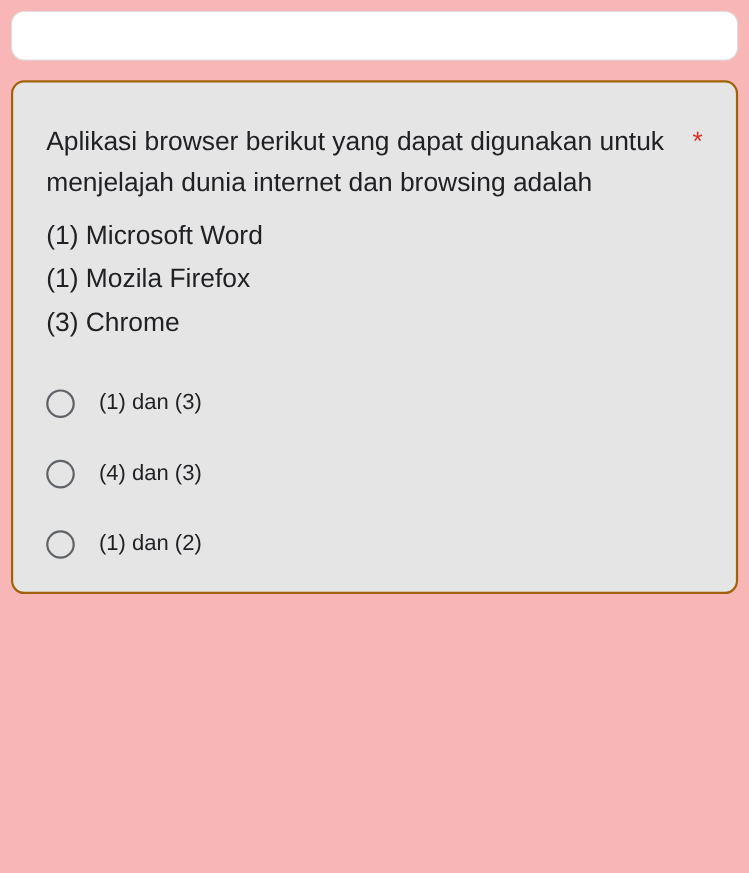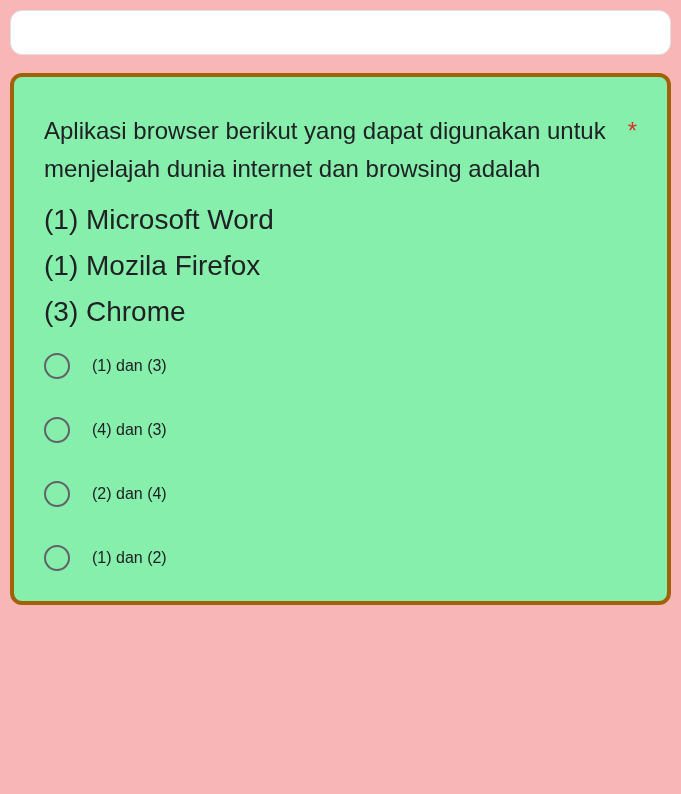--- a/index.html
+++ b/index.html
@@ -14,68 +14,68 @@
       width: 681px;
     }
     .card-top {
       background-color: #ffffff;
       border-radius: 12px;
       height: 45px;
       margin-bottom: 18px;
       border: 1px solid #e0e0e0;
     }
     .card {
-      background-color: #86efac;
+      background-color: #e5e5e5;
       border-radius: 12px;
       padding: 35px 30px 30px 30px;
-      border: 4px solid #a16207;
+      border: 2px solid #a16207;
     }
     .question-header {
       display: flex;
       align-items: flex-start;
       margin-bottom: 8px;
     }
     .question-text {
       font-size: 24px;
       color: #202124;
       line-height: 1.6;
       flex: 1;
     }
     .required-mark {
       color: #d93025;
       font-size: 24px;
       margin-left: 20px;
       line-height: 1.6;
     }
     .question-list {
-      font-size: 28px;
+      font-size: 24px;
       color: #202124;
       line-height: 1.65;
-      margin-bottom: 18px;
+      margin-bottom: 40px;
     }
     .options {
       display: flex;
       flex-direction: column;
       gap: 38px;
     }
     .option {
       display: flex;
       align-items: center;
       cursor: pointer;
     }
     .radio-circle {
       width: 26px;
       height: 26px;
       border: 2.5px solid #5f6368;
       border-radius: 50%;
       margin-right: 22px;
       flex-shrink: 0;
     }
     .option-label {
-      font-size: 16px;
+      font-size: 20px;
       color: #202124;
     }
   </style>
 </head>
 <body>
 
 <div class="card-top"></div>
 
 <div class="card">
   <div class="question-header">
@@ -91,20 +91,16 @@
     <label class="option">
       <span class="radio-circle"></span>
       <span class="option-label">(1) dan (3)</span>
     </label>
     <label class="option">
       <span class="radio-circle"></span>
       <span class="option-label">(4) dan (3)</span>
     </label>
     <label class="option">
       <span class="radio-circle"></span>
-      <span class="option-label">(2) dan (4)</span>
-    </label>
-    <label class="option">
-      <span class="radio-circle"></span>
       <span class="option-label">(1) dan (2)</span>
     </label>
   </div>
 </div>
 
 </body></html>

